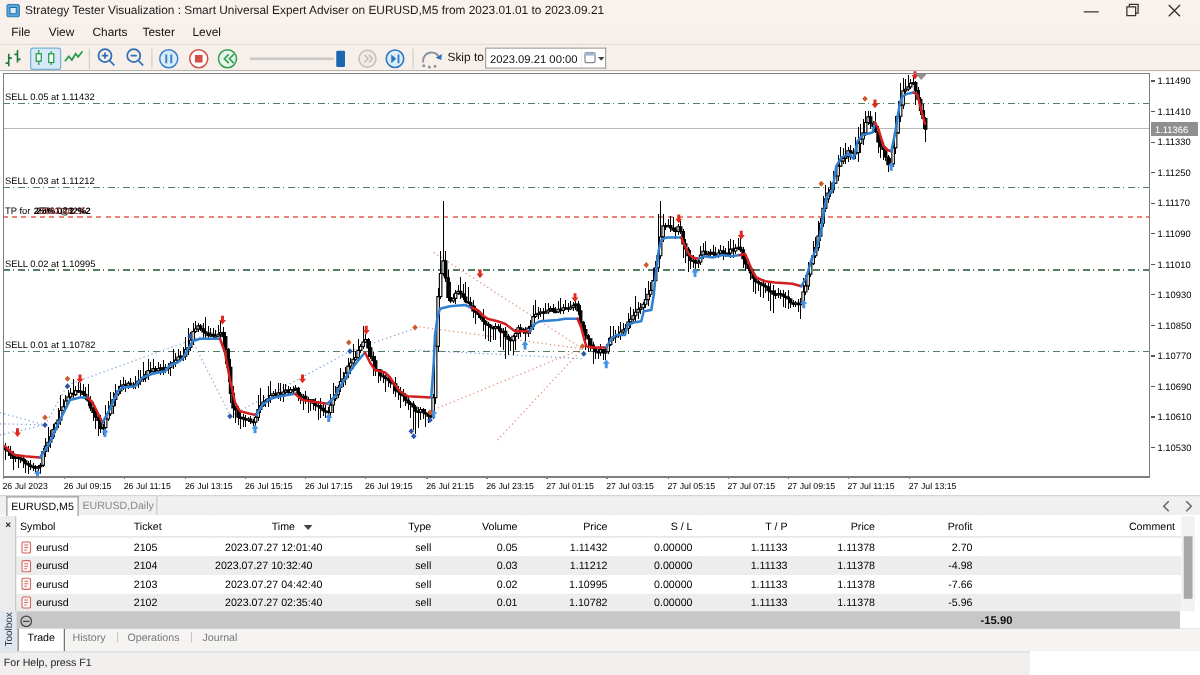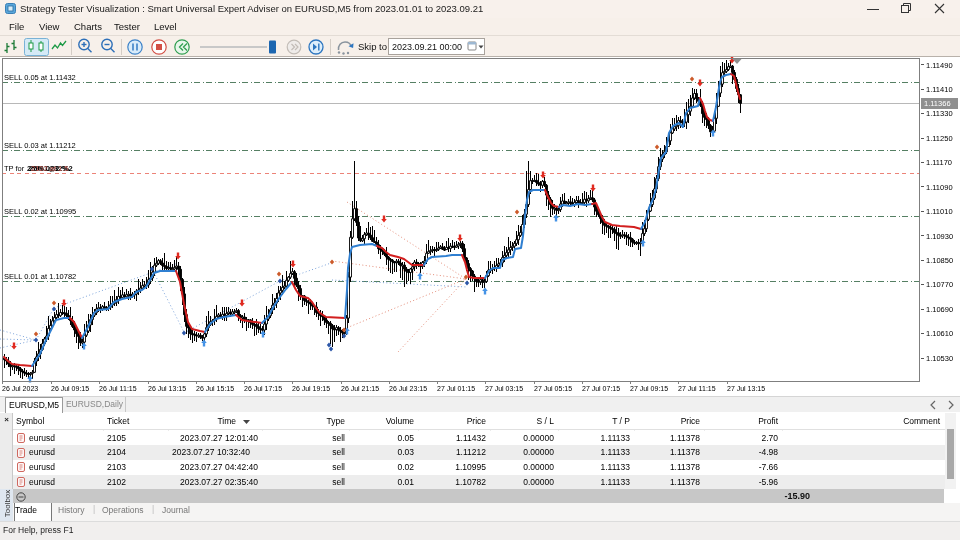--- a/index.html
+++ b/index.html
@@ -13,22 +13,22 @@
 .tab-act{position:absolute;left:5px;top:0px;width:58px;height:16px;background:#fff;border:1px solid #9a9a9a;border-bottom:none;font-size:8.5px;color:#000;text-align:center;line-height:15px}
 .tab-ina{position:absolute;left:64px;top:0px;width:62px;height:15px;font-size:8.5px;color:#888;text-align:center;line-height:15px;border-right:1px solid #c8c8c8}
 .tbl{left:13px;top:413px;width:932px;height:60px;font-size:8.5px;color:#000}
 .hdr{position:absolute;top:0;height:17px;width:100%;background:#fff;border-bottom:1px solid #e0e0e0}
 .row{position:absolute;height:14.7px;width:100%}
 .cell{position:absolute;top:2px;white-space:nowrap}
 .r{text-align:right}
 .balance{left:13px;top:489px;width:931px;height:14px;background:#c7c7c7;font-size:9px;font-weight:bold;color:#111}
 .bline{left:0;top:502.5px;width:960px;height:1px;background:#8f8f8f}
 .btabs{left:13px;top:503px;width:947px;height:18px;background:#f5f4f3;font-size:8.5px}
-.btab-act{position:absolute;left:1px;top:0px;width:38px;height:20px;background:#fff;border:1px solid #777;border-top:none;line-height:15px;color:#000}
-.statusbar{left:0;top:521px;width:960px;height:19px;background:#f1efee;border-top:1px solid #dcdcdc;font-size:8.5px;color:#222}
+.btab-act{position:absolute;left:1px;top:0px;width:38px;height:20px;background:#fff;border:1px solid #777;border-top:none;text-align:center;line-height:15px;color:#000}
+.statusbar{left:0;top:521px;width:824px;height:19px;background:#f1efee;border-top:1px solid #dcdcdc;font-size:8.5px;color:#222}
 .toolbox{left:0;top:413px;width:13px;height:108px;background:#ececec;border-right:1px solid #c8c8c8}
 .tbx-lab{position:absolute;left:0;top:76px;width:13px;height:32px;background:#dfe7f0}
 .vtext{position:absolute;left:-10px;top:10px;transform:rotate(-90deg);transform-origin:center;font-size:8px;color:#333;width:34px;text-align:center}
 svg{display:block}
 </style></head><body>
 <div class="abs titlebar"></div>
 <svg class="abs title-ic" viewBox="0 0 11 11">
     <rect x="0.5" y="0.5" width="10" height="10" rx="2" fill="#5aa7dc" stroke="#3a7fb4"></rect>
     <rect x="3" y="3" width="5" height="5" fill="#d6ecf8" stroke="#2a6a9c" stroke-width="0.8"></rect>
   </svg>

